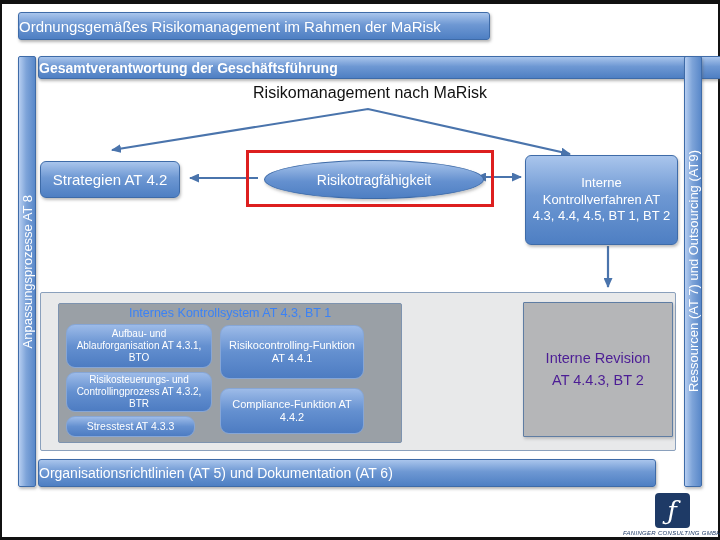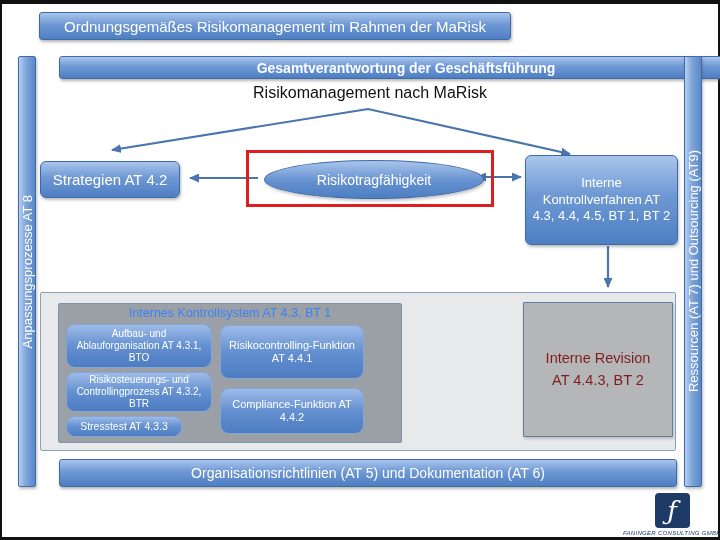--- a/index.html
+++ b/index.html
@@ -10,27 +10,26 @@
   }
   .edge{position:absolute;background:#111;}
   .edge.top{left:0;top:0;width:720px;height:4px;}
   .edge.bottom{left:0;top:537px;width:720px;height:3px;}
   .edge.left{left:0;top:0;width:2px;height:540px;}
   .edge.right{left:718px;top:0;width:2px;height:540px;}
 
   *{box-sizing:border-box;}
 
   .banner{
-    position:absolute;display:flex;align-items:center;justify-content:center;
+    position:absolute;display:flex;align-items:center;justify-content:flex-start;
     color:#fff;
     background:linear-gradient(180deg,#a9c5ec 0%,#6e98d3 45%,#4e7fc3 100%);
     border:1px solid #3e6ba8;border-radius:3px;
     box-shadow:1px 2px 3px rgba(90,90,90,.45);
     text-align:center;
-    margin-left:21px;
   }
   .title-banner{left:18px;top:12px;width:472px;height:28px;font-size:15px;}
   .top-bar{left:38px;top:56px;width:694px;height:23px;font-size:14px;font-weight:bold;}
   .bottom-bar{left:38px;top:459px;width:618px;height:28px;font-size:14px;}
 
   .vbar{
     position:absolute;top:56px;width:18px;height:431px;
     display:flex;align-items:center;justify-content:center;
     background:linear-gradient(90deg,#b6cef1 0%,#7ea4d9 45%,#5988c9 100%);
     border:1px solid #3e6ba8;border-radius:2px;
@@ -93,30 +92,30 @@
   .iks-item{
     position:absolute;
     display:flex;align-items:center;justify-content:center;text-align:center;
     color:#fff;
     background:linear-gradient(180deg,#9dbbe8 0%,#6490d0 50%,#4d7cc2 100%);
     border:1px solid #86a6d6;border-radius:9px;
     padding:1px 3px;line-height:1.2;
   }
   .iks-item.i1{left:66px;top:324px;width:146px;height:44px;font-size:10px;}
   .iks-item.i2{left:66px;top:372px;width:146px;height:40px;font-size:10px;}
-  .iks-item.i3{left:66px;top:416px;width:116px;height:21px;font-size:10.5px;}
+  .iks-item.i3{left:66px;top:416px;width:129px;height:21px;font-size:10.5px;}
   .iks-item.i4{left:220px;top:325px;width:144px;height:54px;font-size:11px;}
   .iks-item.i5{left:220px;top:388px;width:144px;height:46px;font-size:11px;}
 
   .revision{
     position:absolute;left:523px;top:302px;width:150px;height:135px;
     display:flex;flex-direction:column;align-items:center;justify-content:center;
     background:var(--revision-gray,#b5b6b8);
     border:1px solid #5f7da3;border-radius:1px;
-    color:#7f1d1d;font-size:14.5px;line-height:1.45;
+    color:#4c1d95;font-size:14.5px;line-height:1.45;
     box-shadow:1px 2px 3px rgba(90,90,90,.3);
   }
 
   .logo{position:absolute;left:622px;top:493px;width:100px;text-align:center;}
   .logo-square{
     width:35px;height:35px;margin:0 auto;
     background:var(--logo-navy,#1e3a66);border-radius:4px;
     display:flex;align-items:center;justify-content:center;
   }
   .logo-letter{

